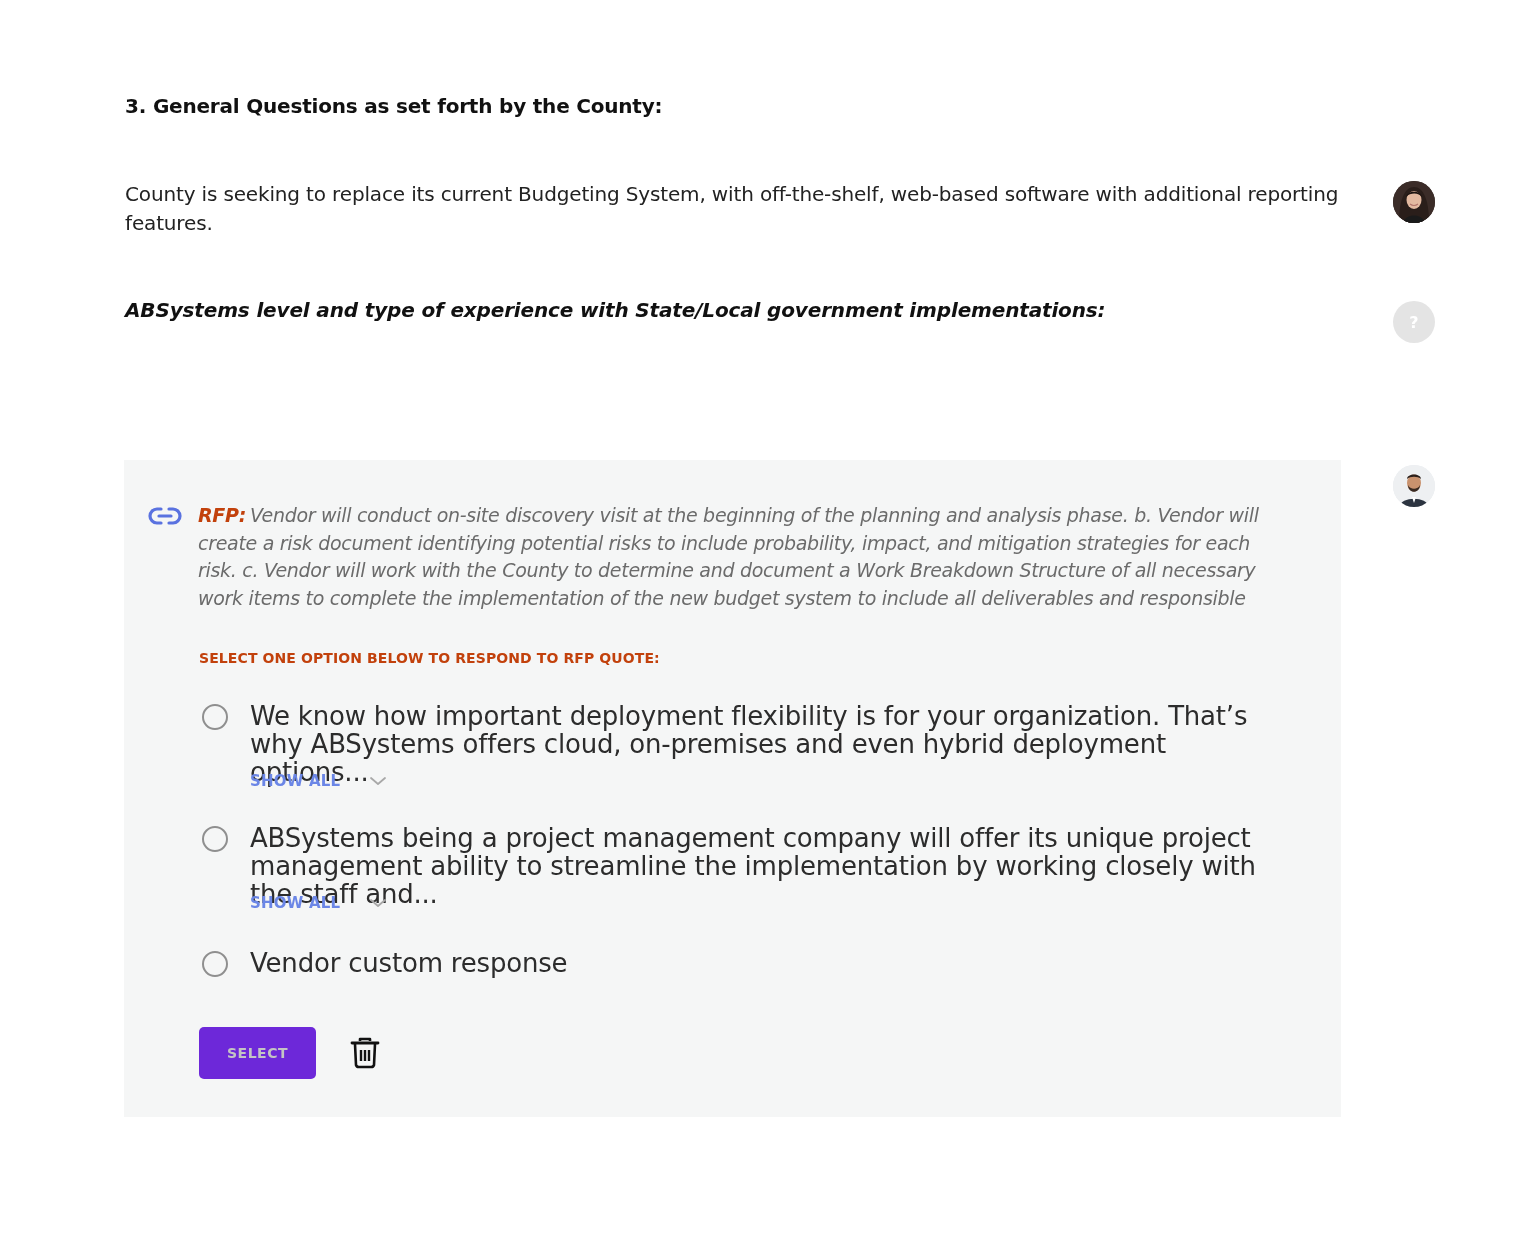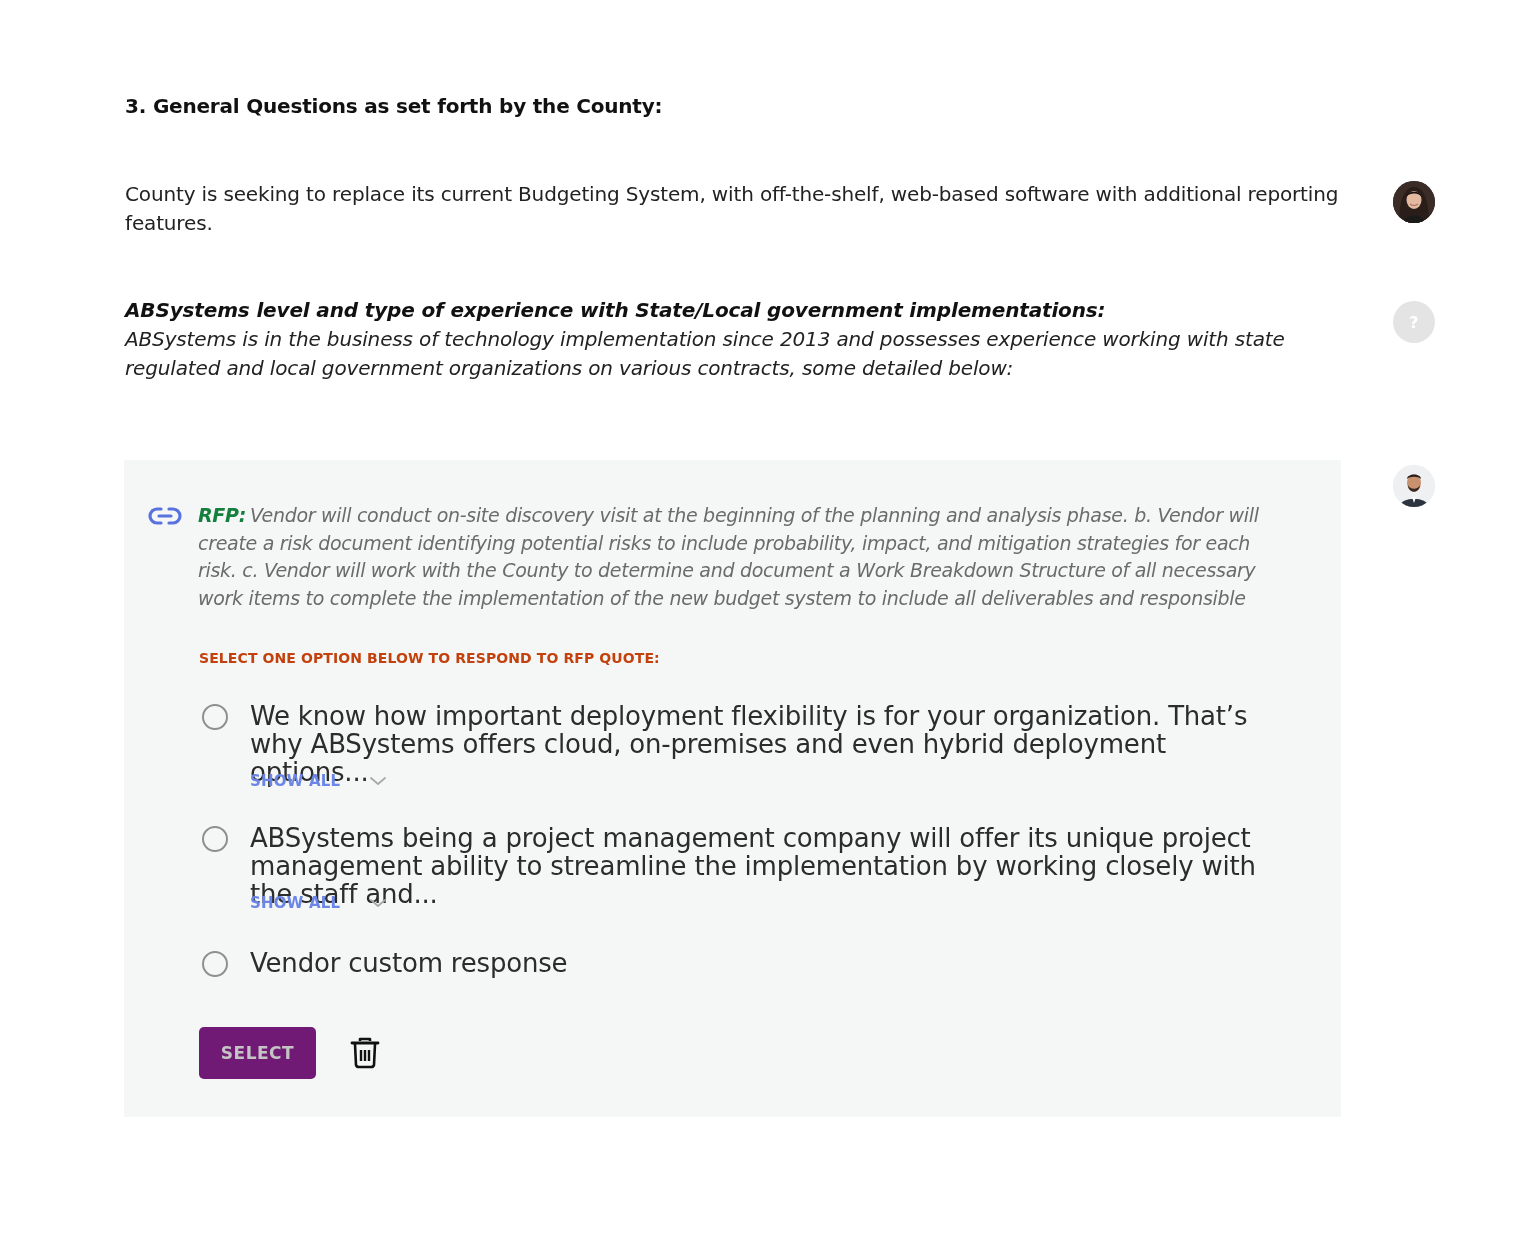--- a/index.html
+++ b/index.html
@@ -82,21 +82,21 @@
     left: 74px;
     top: 42px;
     width: 1090px;
     font-size: 19px;
     line-height: 27.5px;
     font-style: italic;
     color: #6b6b6b;
     letter-spacing: -0.3px;
   }
   .rfp-label {
-    color: #15803d;
+    color: #c2410c;
     font-weight: bold;
     margin-right: 4px;
   }
   .select-heading {
     position: absolute;
     left: 75px;
     top: 190px;
     font-size: 14px;
     font-weight: bold;
     color: #c2410c;
@@ -150,25 +150,25 @@
   .chevron {
     width: 18px;
     height: 12px;
   }
   .select-button {
     position: absolute;
     left: 75px;
     top: 567px;
     width: 117px;
     height: 52px;
-    background: #701a75;
+    background: #6d28d9;
     border: none;
     border-radius: 5px;
     font-family: "DejaVu Sans", "Liberation Sans", sans-serif;
-    font-size: 17px;
+    font-size: 14px;
     font-weight: bold;
     color: #c4c4c4;
     letter-spacing: 0.5px;
     cursor: default;
   }
   .trash-icon {
     position: absolute;
     left: 225px;
     top: 576px;
     width: 32px;
@@ -178,21 +178,20 @@
 </style>
 </head>
 <body>
 
 <div class="section-title">3. General Questions as set forth by the County:</div>
 
 <div class="para para-1">County is seeking to replace its current Budgeting System, with off-the-shelf, web-based software with additional reporting features.</div>
 
 <div class="para para-2">
   <span class="bold-line">ABSystems level and type of experience with State/Local government implementations:</span>
-  <span>ABSystems is in the business of technology implementation since 2013 and possesses experience working with state regulated and local government organizations on various contracts, some detailed below:</span>
 </div>
 
 <div class="avatar avatar-1">
   <svg width="42" height="42" viewBox="0 0 42 42">
     <rect width="42" height="42" fill="#3b2c28"></rect>
     <path d="M6 42 C6 18 12 6 21 6 C30 6 36 18 36 42 Z" fill="#2a1e1a"></path>
     <ellipse cx="21" cy="19" rx="7.5" ry="9" fill="#e3b9a0"></ellipse>
     <path d="M13 16 C14 9 28 9 29 16 C26 12 18 11 13 16 Z" fill="#1e1512"></path>
     <path d="M17 23 Q21 26 25 23" stroke="#b0736a" stroke-width="1.2" fill="none"></path>
     <path d="M10 42 C12 32 30 32 32 42 Z" fill="#1a1a1a"></path>

